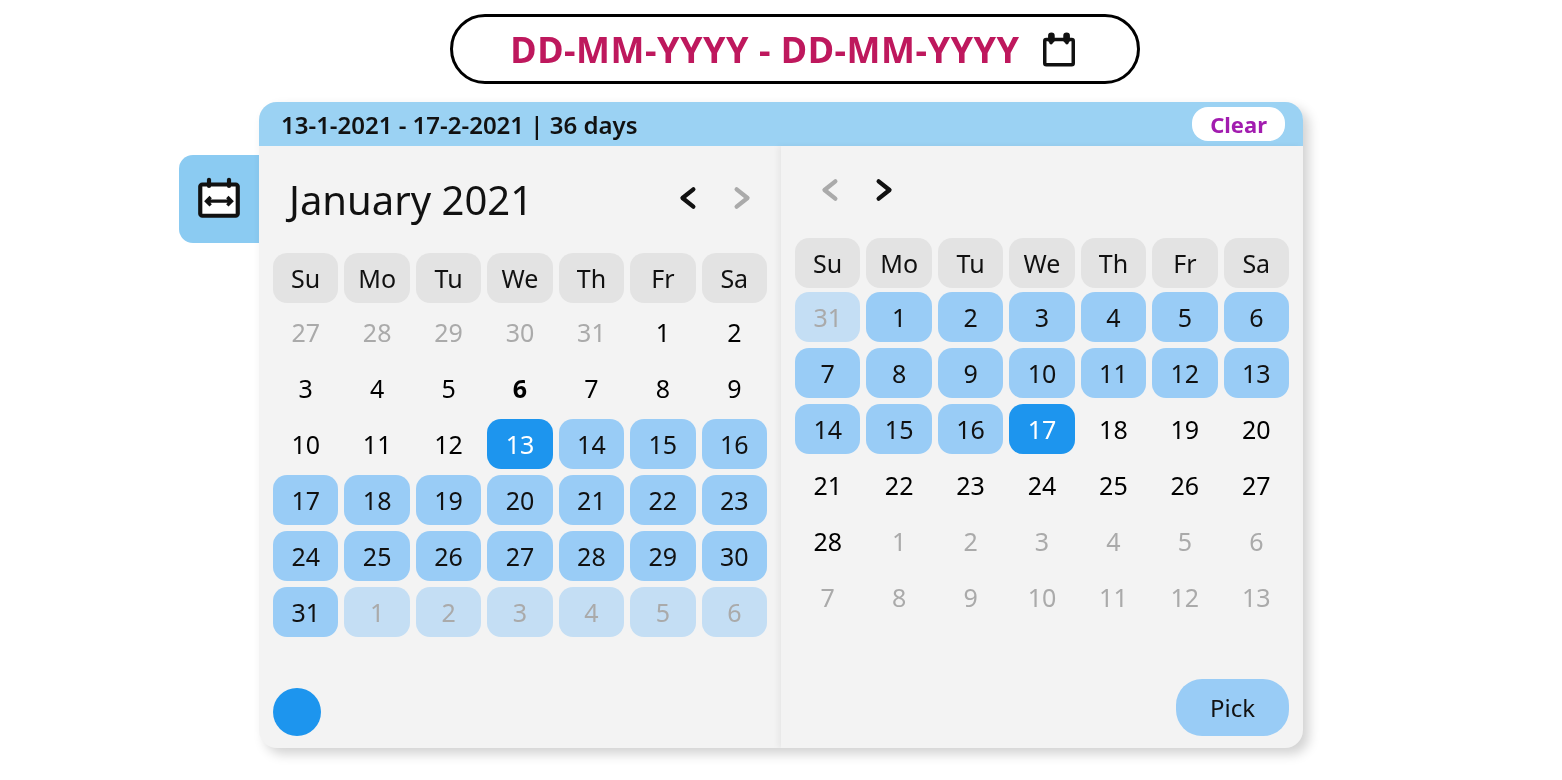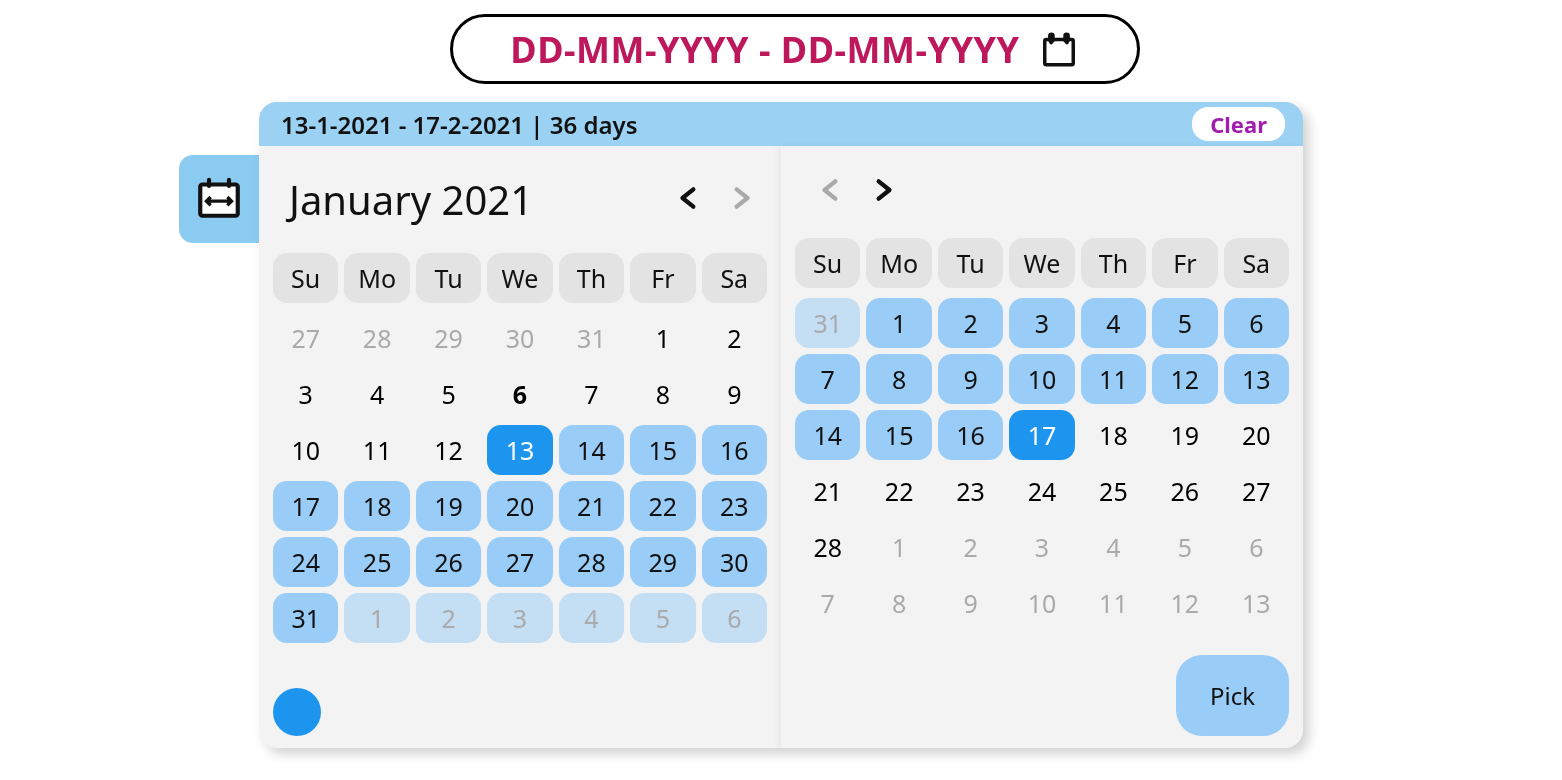--- a/index.html
+++ b/index.html
@@ -75,42 +75,42 @@
 }
 .nav-btn svg { width: 26px; height: 34px; }
 .nav-btn.disabled { pointer-events: none; }
 
 .dow-row, .week-row { display: grid; grid-template-columns: repeat(7, 1fr); gap: 6px; }
 .dow {
   height: 50px; display: flex; align-items: center; justify-content: center;
   background: #e3e3e3; border-radius: 14px;
   font-size: 25px; color: #111;
 }
-.grid { display: flex; flex-direction: column; gap: 6px; margin-top: 10px; justify-content: center; }
+.grid { display: flex; flex-direction: column; gap: 6px; margin-top: 4px; justify-content: center; }
 .day {
   height: 50px; display: flex; align-items: center; justify-content: center;
   font-size: 25px; border-radius: 14px; cursor: pointer;
 }
 .day.other { color: #aaa; }
 .day.today { font-weight: 700; }
 .day.in-range { background: #99ccf6; color: #111; }
 .day.in-range.other { background: #c4def4; color: #aaa; }
 .day.endpoint { background: #1d95ee; color: #fff; }
 
 .foot {
   display: flex; align-items: center; justify-content: space-between;
   padding-top: 10px; margin-top: auto;
 }
 .color-dot {
   width: 48px; height: 48px; border-radius: 50%;
   background: #1d95ee;
 }
 .pick-btn {
   background: #99ccf6; color: #111; border: none;
-  font-size: 24px; padding: 24px 34px;
+  font-size: 24px; padding: 12px 34px;
   border-radius: 26px; cursor: pointer;
 }
 </style>
 </head>
 <body>
 
 <div class="input-wrap">
   <span class="txt">DD-MM-YYYY - DD-MM-YYYY</span>
   <span class="input-cal-icon">
     <svg viewBox="0 0 24 24" width="42" height="38" fill="none" stroke="#111" stroke-width="2.2" stroke-linecap="round">

